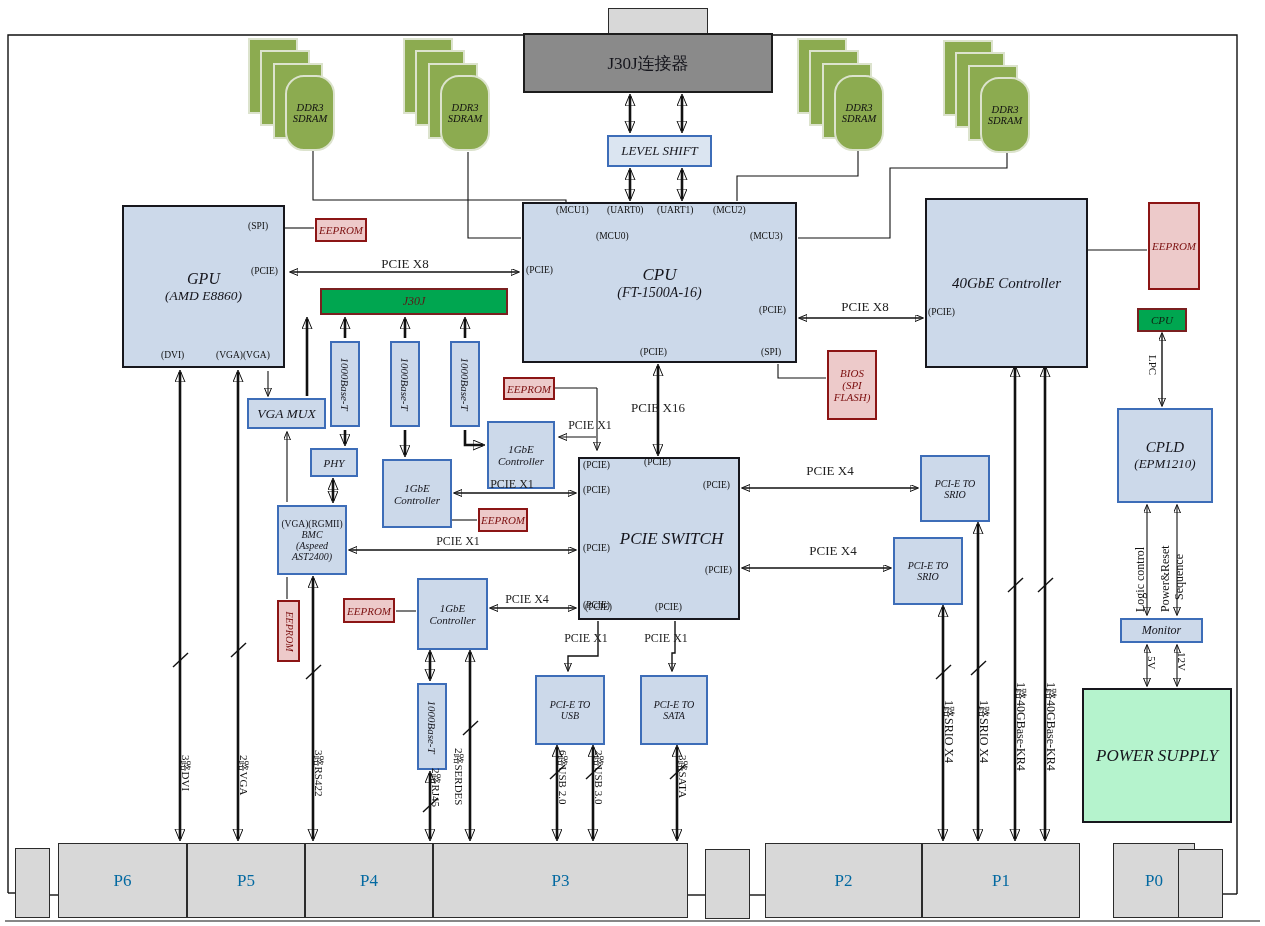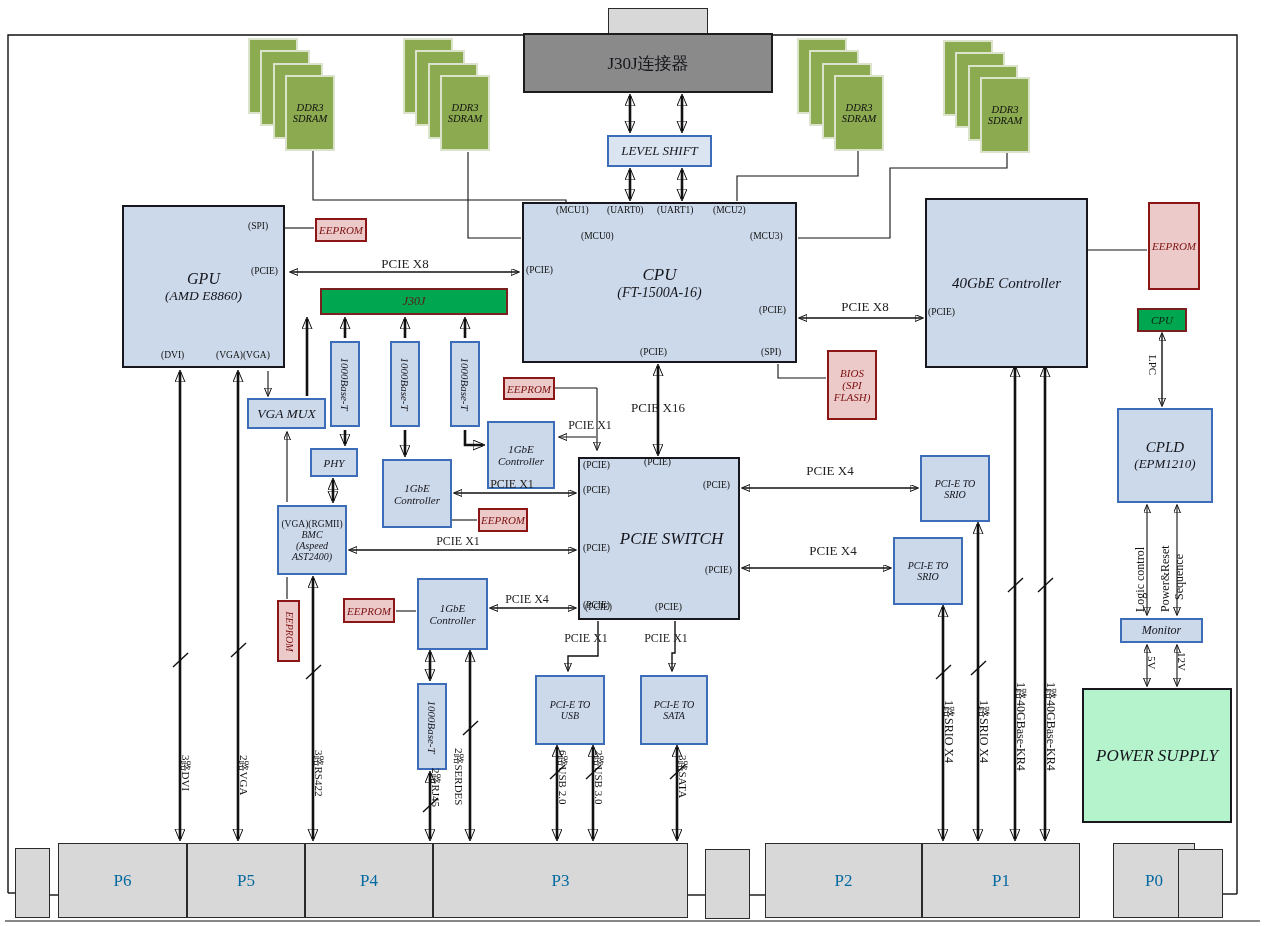--- a/index.html
+++ b/index.html
@@ -20,21 +20,21 @@
   .port{position:absolute;z-index:3;font-size:9.5px;font-style:normal;color:#111;white-space:nowrap;}
   .blabel{position:absolute;z-index:3;font-size:13px;color:#222;white-space:nowrap;text-align:center;}
   .vlabel{position:absolute;z-index:3;font-size:11px;color:#111;white-space:nowrap;
           transform-origin:0 0;transform:rotate(90deg);}
   .vlabel.big12{font-size:12px;}
   .vlabel.ccw{transform:rotate(-90deg);}
   .vtext{transform:rotate(90deg);white-space:nowrap;font-size:11px;}
   .card{position:absolute;width:50px;height:76px;background:#8cab50;border:2px solid #dce3cd;box-sizing:border-box;}
   .stack{position:absolute;z-index:2;}
   .front{display:flex;flex-direction:column;align-items:center;justify-content:center;
-         font-size:10.5px;font-style:italic;color:#111;text-align:center;}
+         font-size:10.5px;font-style:italic;color:#111;text-align:center;border-radius:19px;}
 </style>
 </head>
 <body>
 
 <div id="stage">
 
 <svg id="wires" width="1265" height="926">
   <defs>
     <marker id="ab" markerUnits="userSpaceOnUse" markerWidth="14" markerHeight="12" refX="10" refY="5" orient="auto-start-reverse">
           <path d="M0,0 L12,5 L0,10 z" fill="#111" stroke="none"></path>
@@ -295,21 +295,21 @@
 
 <div class="port" style="left:248px;top:221px;">(SPI)</div>
 <div class="port" style="left:251px;top:266px;">(PCIE)</div>
 <div class="port" style="left:161px;top:350px;">(DVI)</div>
 <div class="port" style="left:216px;top:350px;">(VGA)(VGA)</div>
 
 <div class="port" style="left:556px;top:205px;">(MCU1)</div>
 <div class="port" style="left:607px;top:205px;">(UART0)</div>
 <div class="port" style="left:657px;top:205px;">(UART1)</div>
 <div class="port" style="left:713px;top:205px;">(MCU2)</div>
-<div class="port" style="left:540px;top:231px;padding-left:41px;">(MCU0)</div>
+<div class="port" style="left:555px;top:231px;padding-left:41px;">(MCU0)</div>
 <div class="port" style="left:526px;top:265px;">(PCIE)</div>
 <div class="port" style="left:750px;top:231px;">(MCU3)</div>
 <div class="port" style="left:759px;top:305px;">(PCIE)</div>
 <div class="port" style="left:640px;top:347px;">(PCIE)</div>
 <div class="port" style="left:761px;top:347px;">(SPI)</div>
 
 <div class="port" style="left:928px;top:307px;">(PCIE)</div>
 
 <div class="port" style="left:583px;top:460px;">(PCIE)</div>
 <div class="port" style="left:644px;top:457px;">(PCIE)</div>

